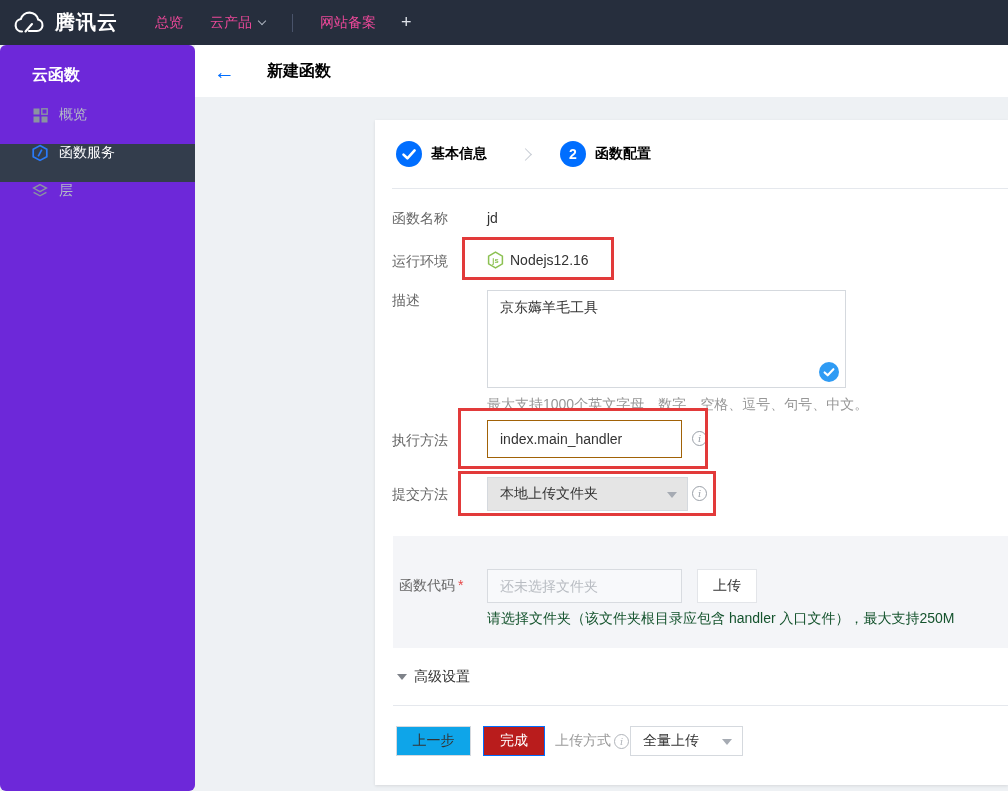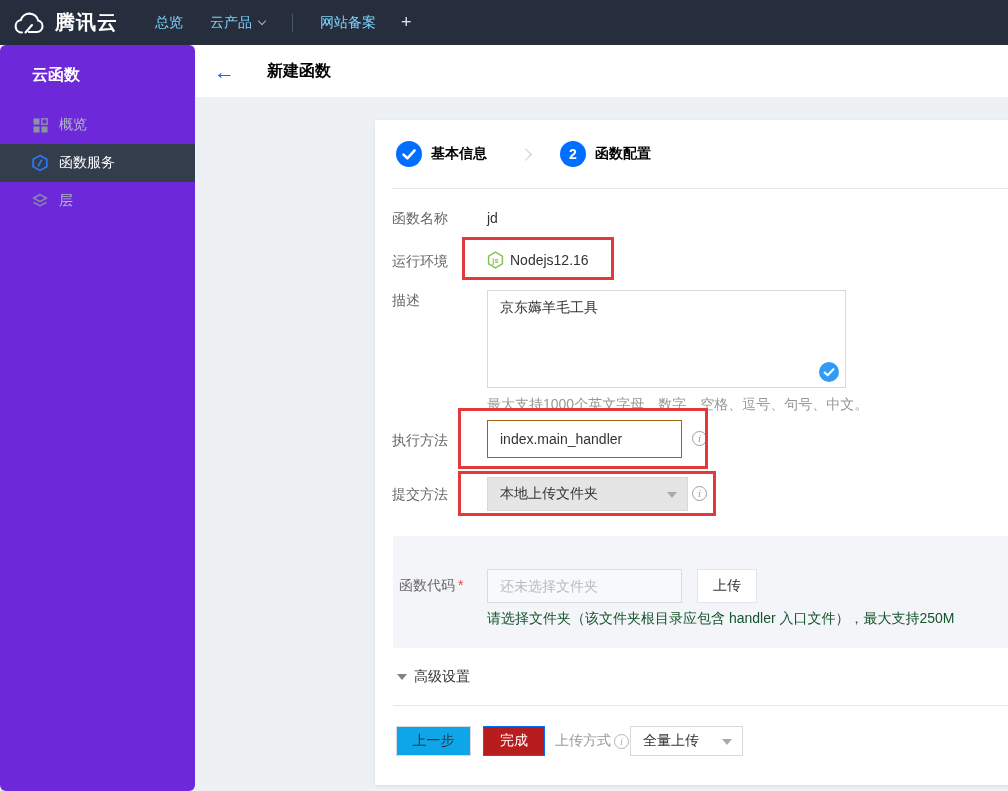--- a/index.html
+++ b/index.html
@@ -5,33 +5,33 @@
   * { margin:0; padding:0; box-sizing:border-box; }
   html,body { width:1008px; height:791px; }
   body {
     position:relative; overflow:hidden; background:#eef1f4;
     font-family:"Liberation Sans","DejaVu Sans",sans-serif; font-size:14px; color:#333;
   }
 
   
   .topbar { position:absolute; left:0; top:0; width:1008px; height:45px;
     background:#262e3d; display:flex; align-items:center; padding-left:13px; }
-  .brand { display:flex; align-items:flex-end; cursor:pointer; }
+  .brand { display:flex; align-items:center; cursor:pointer; }
   .brand-name { color:#fff; font-size:20px; font-weight:bold; margin-left:9px; letter-spacing:1px; }
-  .topnav-item { color:#7dd3fc; font-size:14px; margin-left:27px; cursor:pointer; display:flex; align-items:center;text-align:right; }
+  .topnav-item { color:#ec4899; font-size:14px; margin-left:27px; cursor:pointer; display:flex; align-items:center;text-align:right; }
   .topnav-item.first { margin-left:37px; }
   .chev-down { display:inline-block; width:6px; height:6px; border-right:1.5px solid #aab1bd;
     border-bottom:1.5px solid #aab1bd; transform:rotate(45deg); margin-left:7px; margin-top:-3px; }
   .topnav-divider { width:1px; height:18px; background:#49536a; margin-left:27px; }
   .topnav-plus { color:#dfe3ea; font-size:18px; margin-left:25px; cursor:pointer; }
 
   
   .sidebar { position:absolute; left:0; top:45px; width:195px; height:746px; background:#6d28d9;border-radius:6px; }
   .side-title { padding:20px 0 20px 32px; color:#fff; font-size:16px; font-weight:bold; }
-  .side-item { height:38px; display:flex; align-items:center; padding-left:31px; color:#b3bac6; cursor:pointer; }
+  .side-item { height:38px; display:flex; padding-left:31px; color:#b3bac6; cursor:pointer; }
   .side-item .lbl { margin-left:10px; font-size:14px; }
   .side-item.active { background:#333d4c; color:#fff; }
   .side-icon { width:18px; height:18px; display:flex; align-items:center; justify-content:center; }
 
   
   .pagehead { position:absolute; left:195px; top:45px; width:813px; height:52px; background:#fff;
     display:flex; align-items:center; padding-left:19px; }
   .back-arrow { color:#006eff; font-size:21px; line-height:1; cursor:pointer; }
   .page-title { font-size:16px; font-weight:bold; color:#000; margin-left:32px; }
 

